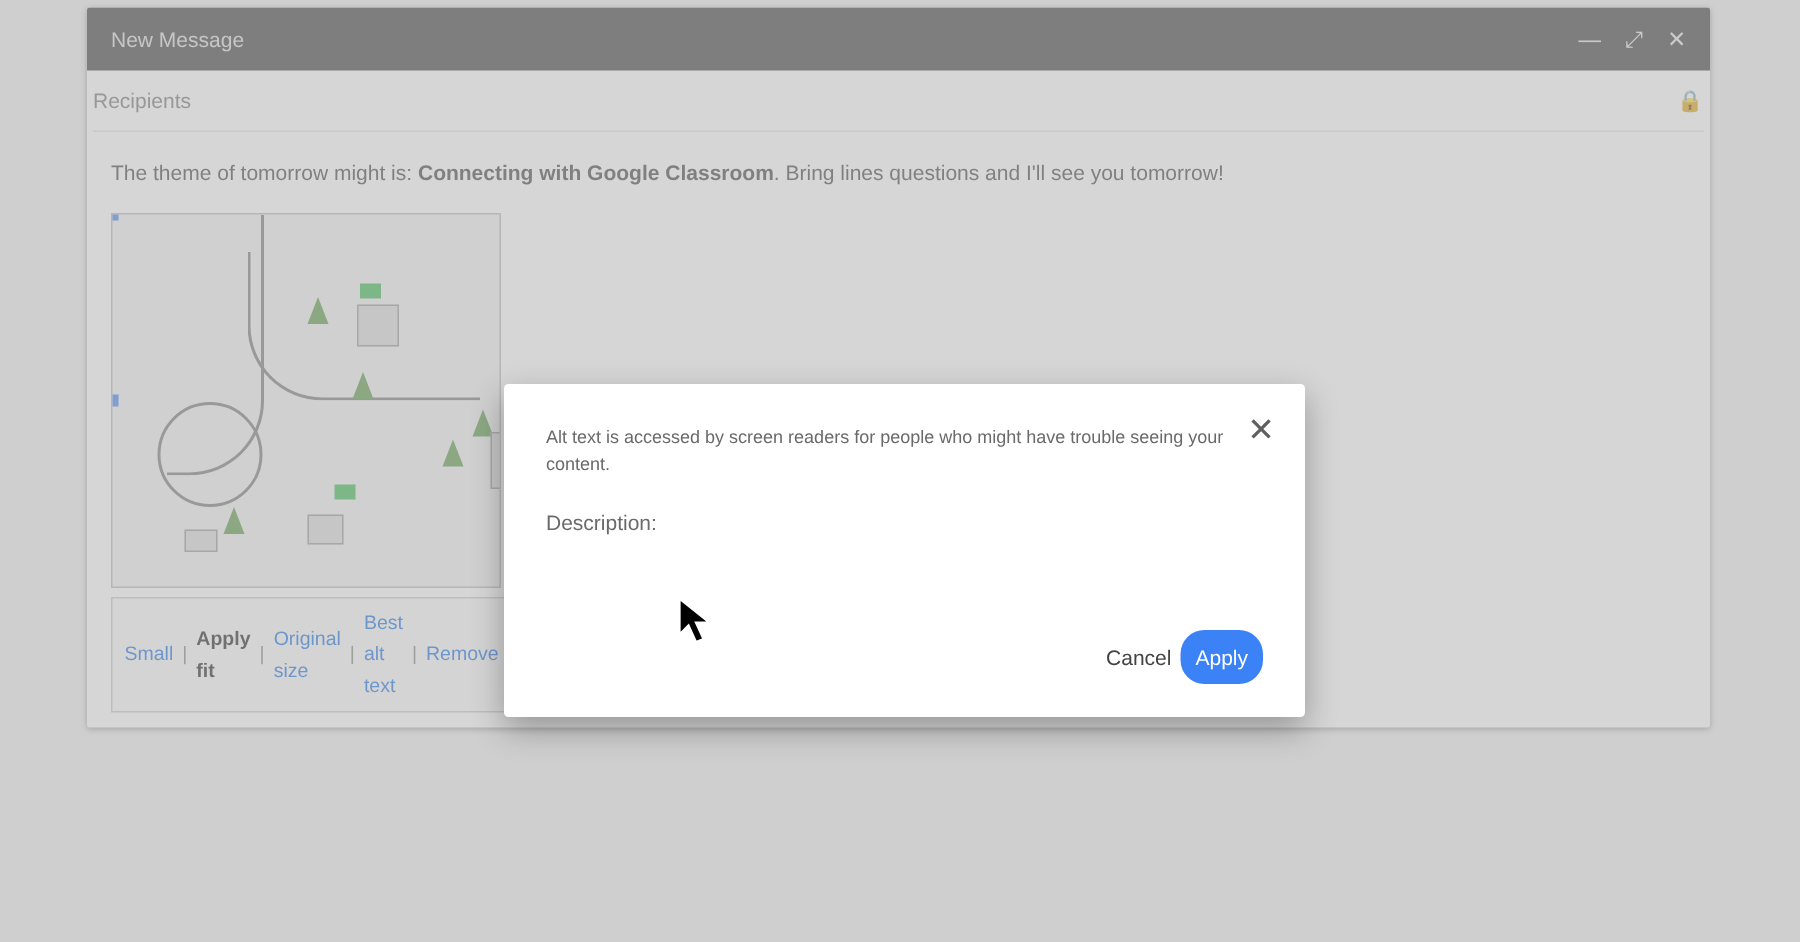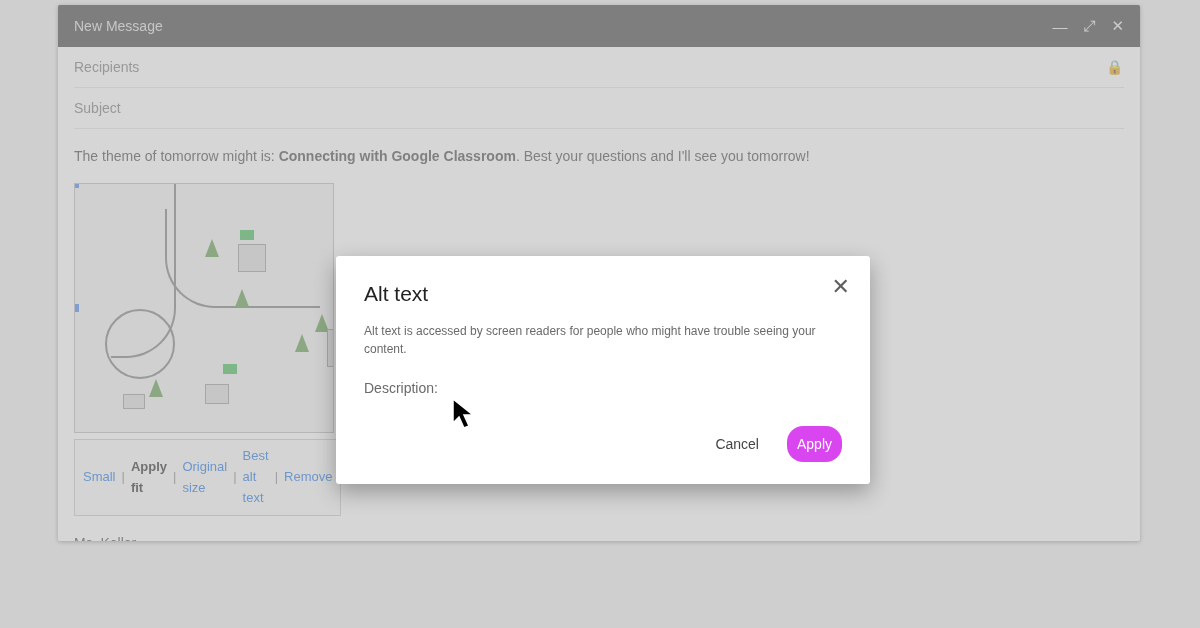--- a/index.html
+++ b/index.html
@@ -9,41 +9,41 @@
       width: 1200px;
       height: 628px;
       overflow: hidden;
       position: relative;
     }
     .compose-window {
       position: absolute;
       left: 58px;
       top: 5px;
       width: 1082px;
-      height: 536px;
+      height: 480px;
       background: #fff;
       box-shadow: 0 1px 4px rgba(0,0,0,0.25);
       border-radius: 2px;
       overflow: hidden;
     }
     .compose-header {
       background: #404040;
       color: #e8e8e8;
       padding: 7px 16px;
       display: flex;
       align-items: center;
       justify-content: space-between;
       font-size: 14px;
       height: 42px;
     }
     .compose-header .title { font-weight: 500; color: #ddd; }
     .compose-header .controls { display: flex; gap: 16px; align-items: center; }
     .compose-header .controls span { cursor: pointer; font-size: 15px; color: #e8e8e8; }
     .fields {
-      padding: 0 16px;
+      padding: 0 4px;
       font-size: 14px;
       color: #777;
     }
     .field-row {
       padding: 12px 0;
       border-bottom: 1px solid #e4e4e4;
       display: flex;
       justify-content: space-between;
       align-items: center;
     }
@@ -151,33 +151,33 @@
       z-index: 20;
     }
     .modal h2 { font-size: 21px; font-weight: 400; color: #222; margin-bottom: 16px; }
     .modal .close {
       position: absolute;
       top: 20px; right: 20px;
       font-size: 22px; color: #5f5f5f; cursor: pointer;
       line-height: 1;
     }
     .modal .help { font-size: 12px; color: #6a6a6a; line-height: 1.5; margin-bottom: 22px; }
-    .modal .row { display: flex; align-items: flex-start; gap: 10px; margin-bottom: 30px; }
+    .modal .row { display: flex; align-items: flex-start; gap: 10px; margin-bottom: 64px; }
     .modal .row label { font-size: 14px; color: #6a6a6a; }
     .modal .row input {
       flex: 1;
       font-size: 14px;
       padding: 6px 8px;
       border: 1.5px solid #333;
       outline: none;
     }
-    .modal .actions { display: flex; justify-content: flex-end; gap: 22px; align-items: center; }
+    .modal .actions { display: flex; justify-content: flex-end; align-items: center; }
     .modal .cancel { font-size: 14px; color: #444; cursor: pointer; background: none; border: none; padding: 8px 6px; }
     .modal .apply {
-      background: #d946ef;
+      background: #3b82f6;
       color: #fff;
       border: none;
       font-size: 14px;
       padding: 10px 10px;
       border-radius: 16px;
       cursor: pointer;
     }
     .cursor {
       position: absolute;
       left: 452px; top: 398px;
@@ -195,27 +195,24 @@
       <span>—</span>
       <span>⤢</span>
       <span>✕</span>
     </div>
   </div>
   <div class="fields">
     <div class="field-row">
       <span>Recipients</span>
       <span class="lock-icon">🔒</span>
     </div>
-    <div class="field-row">
-      <span>Subject</span>
-    </div>
   </div>
   <div class="body-content">
     <p>
-      <span>The theme of tomorrow might is: </span><b>Connecting with Google Classroom</b><span>. Best your questions and I'll see you tomorrow!</span>
+      <span>The theme of tomorrow might is: </span><b>Connecting with Google Classroom</b><span>. Bring lines questions and I'll see you tomorrow!</span>
     </p>
     <div class="image-container">
       <div class="inserted-image">
         <div class="handle tl"></div>
         <div class="handle ml"></div>
         <div class="road r1"></div>
         <div class="road r2"></div>
         <div class="roundabout"></div>
         <div class="tree t1"></div>
         <div class="tree t2"></div>
@@ -244,21 +241,20 @@
     <div class="signature">
       <div class="name">Ms. Keller</div>
 
     </div>
   </div>
   <div class="dim-overlay"></div>
 </div>
 
 <div class="modal">
   <span class="close">✕</span>
-  <h2>Alt text</h2>
   <p class="help">Alt text is accessed by screen readers for people who might have trouble seeing your content.</p>
   <div class="row">
     <label>Description:</label>
   </div>
   <div class="actions">
     <button class="cancel">Cancel</button>
     <button class="apply">Apply</button>
   </div>
 </div>
 

